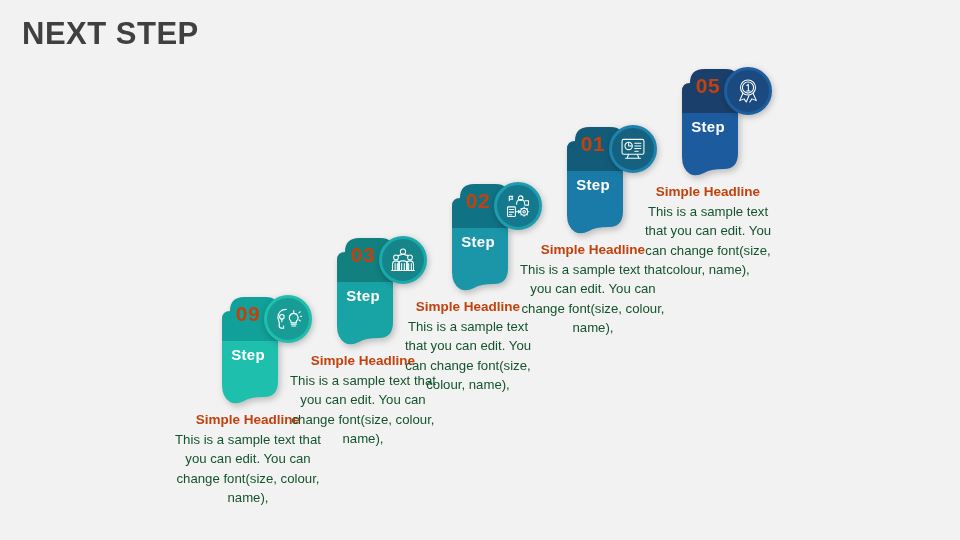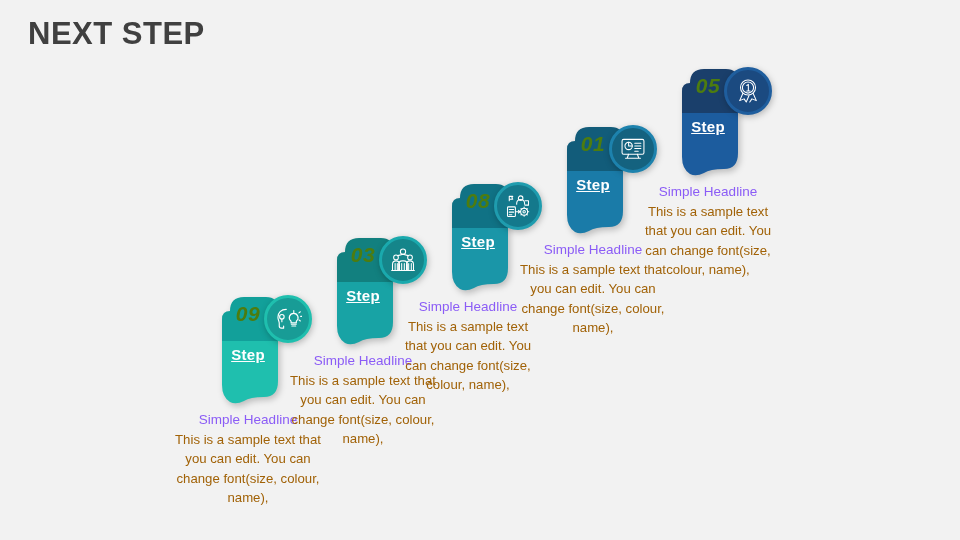--- a/index.html
+++ b/index.html
@@ -16,21 +16,21 @@
   }
 
   #slide {
     position: absolute;
     inset: 0;
     background: #f2f2f2;
   }
 
   #page-title {
     position: absolute;
-    left: 28px;
+    left: 22px;
     top: 16px;
     font-size: 31px;
     font-weight: bold;
     color: #404040;
     letter-spacing: 0.5px;
     white-space: nowrap;
   }
 
   
   .step {
@@ -55,37 +55,35 @@
   }
 
   .banner-num {
     position: absolute;
     left: 0;
     top: 5px;
     width: 60px;
     text-align: center;
     font-size: 21px;
     font-weight: bold;
-    color: #4d7c0f;
+    color: #c2410c;
     letter-spacing: 0.5px;
     pointer-events: none;
-    font-style: italic;
   }
   .banner-step {
     position: absolute;
     left: 0;
     top: 49px;
     width: 60px;
     text-align: center;
     font-size: 15px;
     font-weight: bold;
     color: #ffffff;
     letter-spacing: 0.3px;
     pointer-events: none;
-    text-decoration: underline;
   }
 
   
   .icon-badge {
     position: absolute;
     left: 46px;
     top: -2px;
     width: 48px;
     height: 48px;
     border-radius: 50%;
@@ -99,29 +97,29 @@
     display: block;
   }
 
   
   .text-block {
     position: absolute;
     text-align: center;
   }
   .headline {
     font-size: 13.5px;
-    font-weight: normal;
-    color: #8b5cf6;
+    font-weight: bold;
+    color: #c2410c;
     line-height: 1.42;
     margin-bottom: 1px;
     white-space: nowrap;
   }
   .body-text {
     font-size: 13.2px;
-    color: #a16207;
+    color: #14532d;
     line-height: 1.46;
   }
 </style>
 </head>
 <body>
 
 <div id="slide">
 
   <div id="page-title">NEXT STEP</div>
 
@@ -202,21 +200,21 @@
         <defs>
           <clipPath id="clip3">
             <path d="M12,14 Q12,0 26,0 L48,0 Q60,0 60,12 L60,84 Q60,100 46,100 Q32,100 26,104 Q18,108 12,105 Q4,100 4,88 L4,22 Q4,14 12,14 Z"></path>
           </clipPath>
         </defs>
         <g clip-path="url(#clip3)">
           <rect x="0" y="0" width="60" height="44" fill="#107285"></rect>
           <rect x="0" y="44" width="60" height="64" fill="#1a96a8"></rect>
         </g>
       </svg>
-      <div class="banner-num">08</div>
+      <div class="banner-num">02</div>
       <div class="banner-step">Step</div>
     </div>
 
     <div class="icon-badge" style="background:#14798c; border:3px solid #1f9cae;">
       <svg width="28" height="28" viewBox="0 0 32 32" fill="none" stroke="#ffffff" stroke-width="1.2" stroke-linecap="round" stroke-linejoin="round">
         <circle cx="19" cy="7" r="2.6"></circle>
         <path d="M14.5 14 v-1.5 a4.5 4.5 0 0 1 4.5 -4 a4.5 4.5 0 0 1 4.5 4 V14"></path>
         <path d="M24 10 h4 v5 h-4"></path>
         <path d="M6 5 v5 M6 5 h4 l-1 1.6 1 1.6 h-4"></path>
         <rect x="4" y="17" width="9" height="11" rx="1"></rect>

